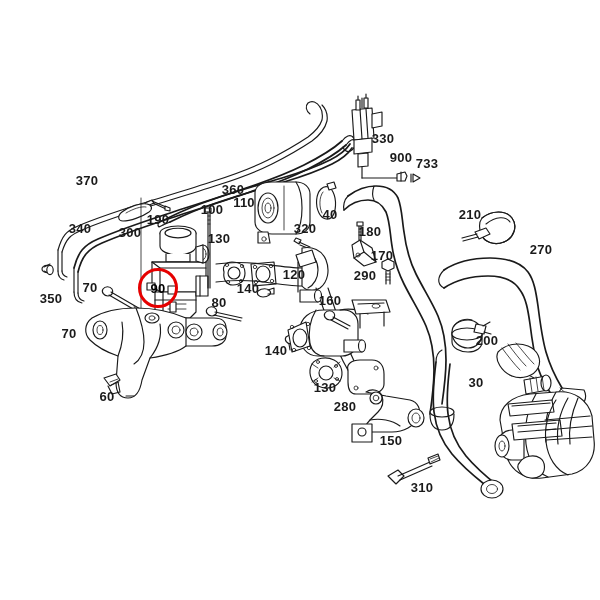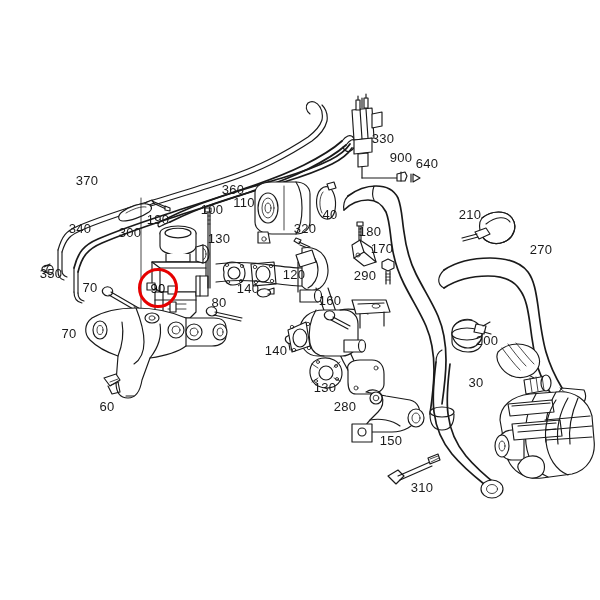--- a/index.html
+++ b/index.html
@@ -1,21 +1,21 @@
 <!DOCTYPE html>
 <html><head>
 <meta charset="utf-8">
 <style>
   html,body{margin:0;padding:0;background:#ffffff;}
   body{width:600px;height:600px;overflow:hidden;
        font-family:"Liberation Sans",sans-serif;}
   #stage{position:relative;width:600px;height:600px;background:#fff;}
   #art{position:absolute;left:0;top:0;width:600px;height:600px;}
   .lbl{position:absolute;font-family:"Liberation Sans",sans-serif;
-       font-size:13px;font-weight:400;color:#1a1a1a;white-space:nowrap;
+       font-size:13px;font-weight:700;color:#1a1a1a;white-space:nowrap;
        letter-spacing:.2px;transform:translate(-50%,-50%);}
   .lbl.hl{color:#000000;}
   .hlring{position:absolute;border:3px solid #e60000;border-radius:50%;
           transform:translate(-50%,-50%);pointer-events:none;}
 </style>
 </head>
 <body>
 
 <div id="stage">
 
@@ -449,46 +449,46 @@
       <path class="st" d="M502,348 C508,356 514,364 520,370 M508,344 C514,352 520,360 526,366
                           M516,343 C522,350 528,358 534,364"></path>
     </g>
 
   </svg>
 
   <div class="hlring" style="left:158px;top:288px;width:34px;height:34px;"></div>
 
   <div class="lbl" style="left:87px;top:180px">370</div>
   <div class="lbl" style="left:80px;top:228px">340</div>
-  <div class="lbl" style="left:51px;top:273px">350</div>
+  <div class="lbl" style="left:51px;top:298px">350</div>
   <div class="lbl" style="left:130px;top:232px">300</div>
   <div class="lbl" style="left:158px;top:219px">190</div>
   <div class="lbl" style="left:212px;top:209px">100</div>
   <div class="lbl" style="left:233px;top:189px">360</div>
   <div class="lbl" style="left:244px;top:202px">110</div>
   <div class="lbl" style="left:330px;top:214px">40</div>
   <div class="lbl" style="left:219px;top:238px">130</div>
   <div class="lbl" style="left:305px;top:228px">320</div>
   <div class="lbl" style="left:294px;top:274px">120</div>
   <div class="lbl" style="left:370px;top:231px">180</div>
-  <div class="lbl" style="left:382px;top:248px">170</div>
+  <div class="lbl" style="left:382px;top:255px">170</div>
   <div class="lbl" style="left:365px;top:275px">290</div>
   <div class="lbl" style="left:248px;top:288px">140</div>
   <div class="lbl" style="left:219px;top:302px">80</div>
   <div class="lbl" style="left:90px;top:287px">70</div>
   <div class="lbl" style="left:69px;top:333px">70</div>
-  <div class="lbl" style="left:107px;top:406px">60</div>
+  <div class="lbl" style="left:107px;top:396px">60</div>
   <div class="lbl" style="left:330px;top:300px">160</div>
   <div class="lbl" style="left:276px;top:350px">140</div>
   <div class="lbl" style="left:325px;top:387px">130</div>
   <div class="lbl" style="left:345px;top:406px">280</div>
   <div class="lbl" style="left:391px;top:440px">150</div>
   <div class="lbl" style="left:422px;top:487px">310</div>
   <div class="lbl" style="left:383px;top:138px">330</div>
   <div class="lbl" style="left:401px;top:157px">900</div>
-  <div class="lbl" style="left:427px;top:163px">640</div>
+  <div class="lbl" style="left:427px;top:163px">733</div>
   <div class="lbl" style="left:470px;top:214px">210</div>
   <div class="lbl" style="left:541px;top:249px">270</div>
   <div class="lbl" style="left:487px;top:340px">200</div>
   <div class="lbl" style="left:476px;top:382px">30</div>
   <div class="lbl hl" style="left:158px;top:288px">90</div>
 
 </div>
 
 </body></html>

